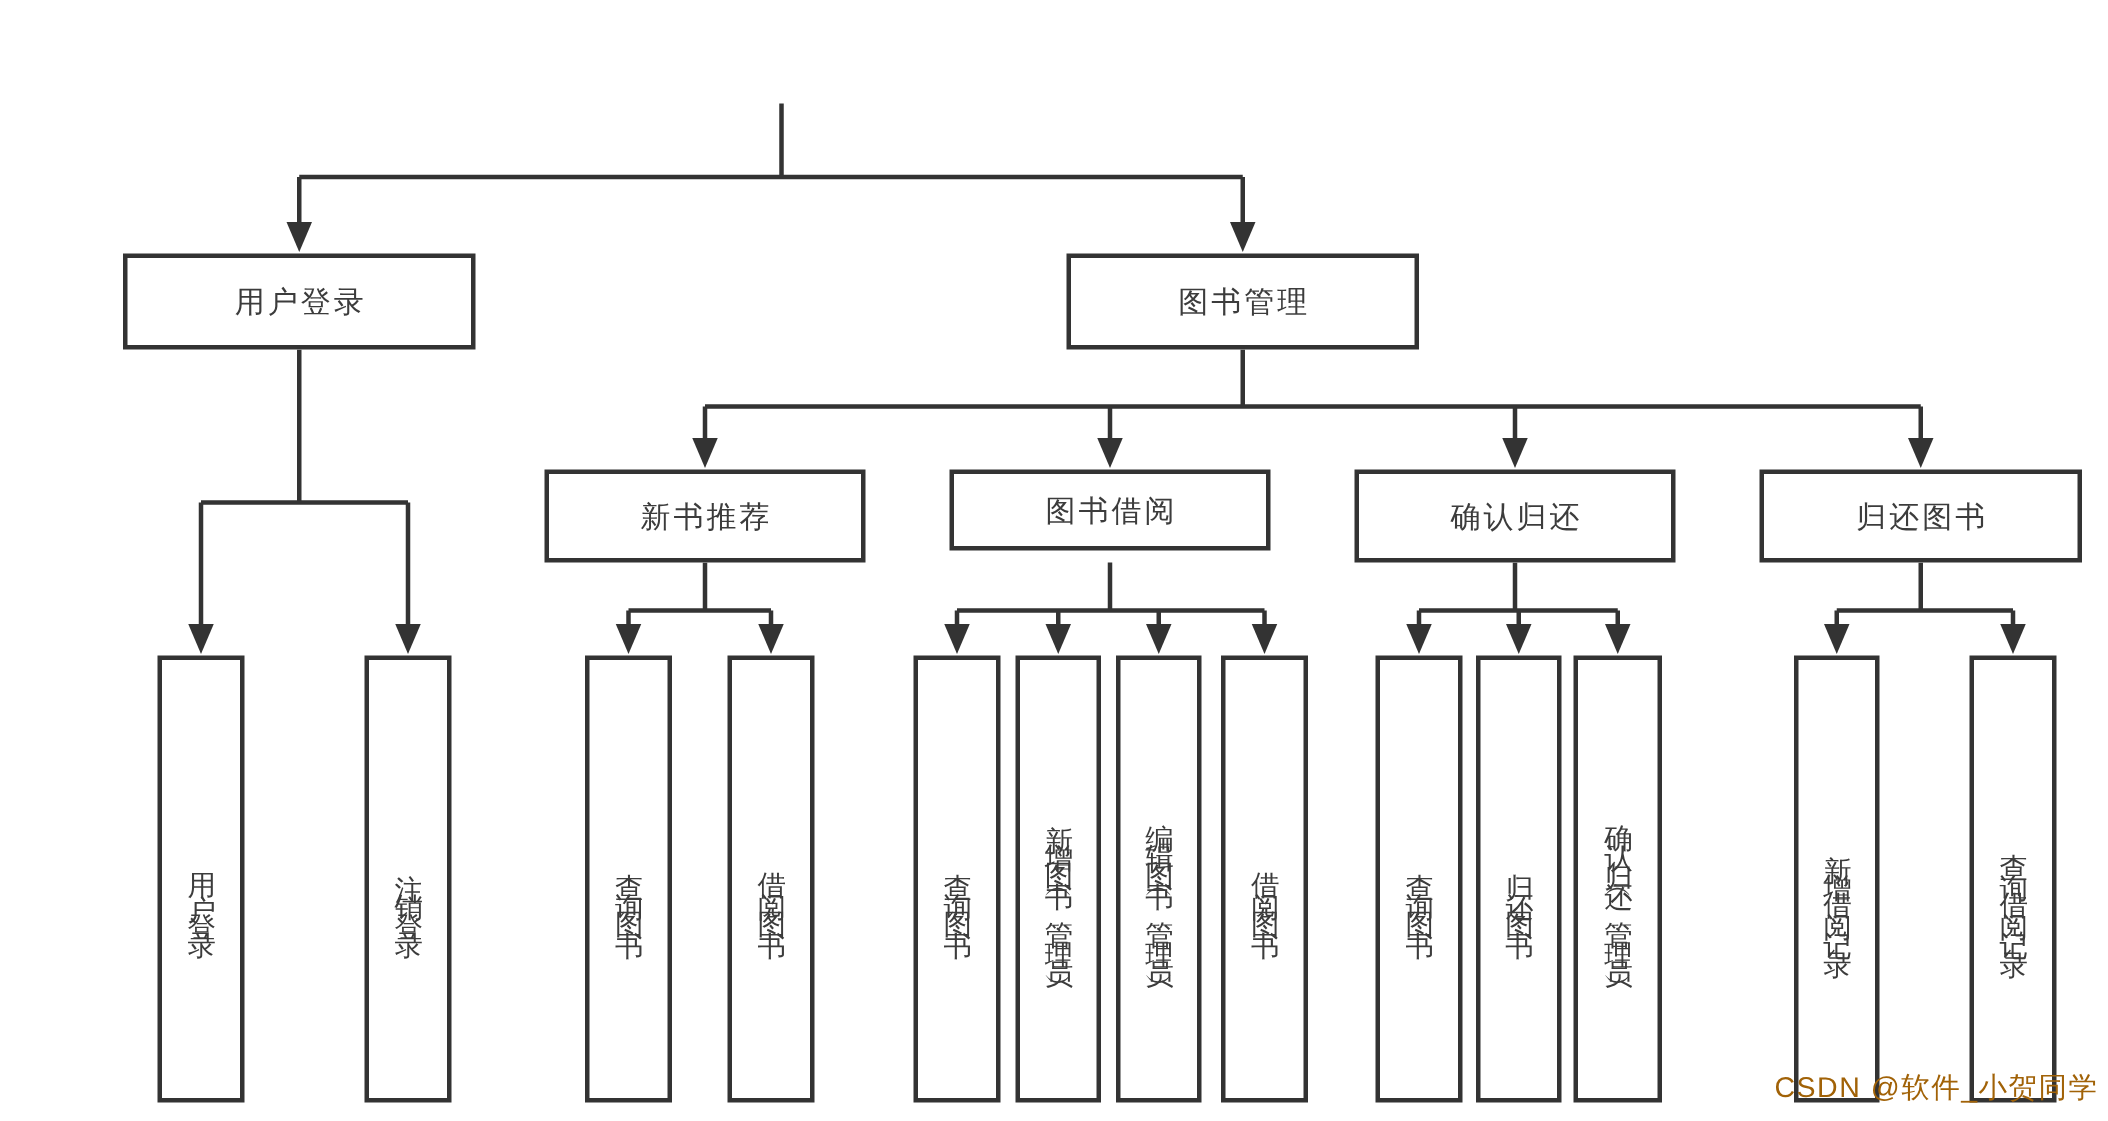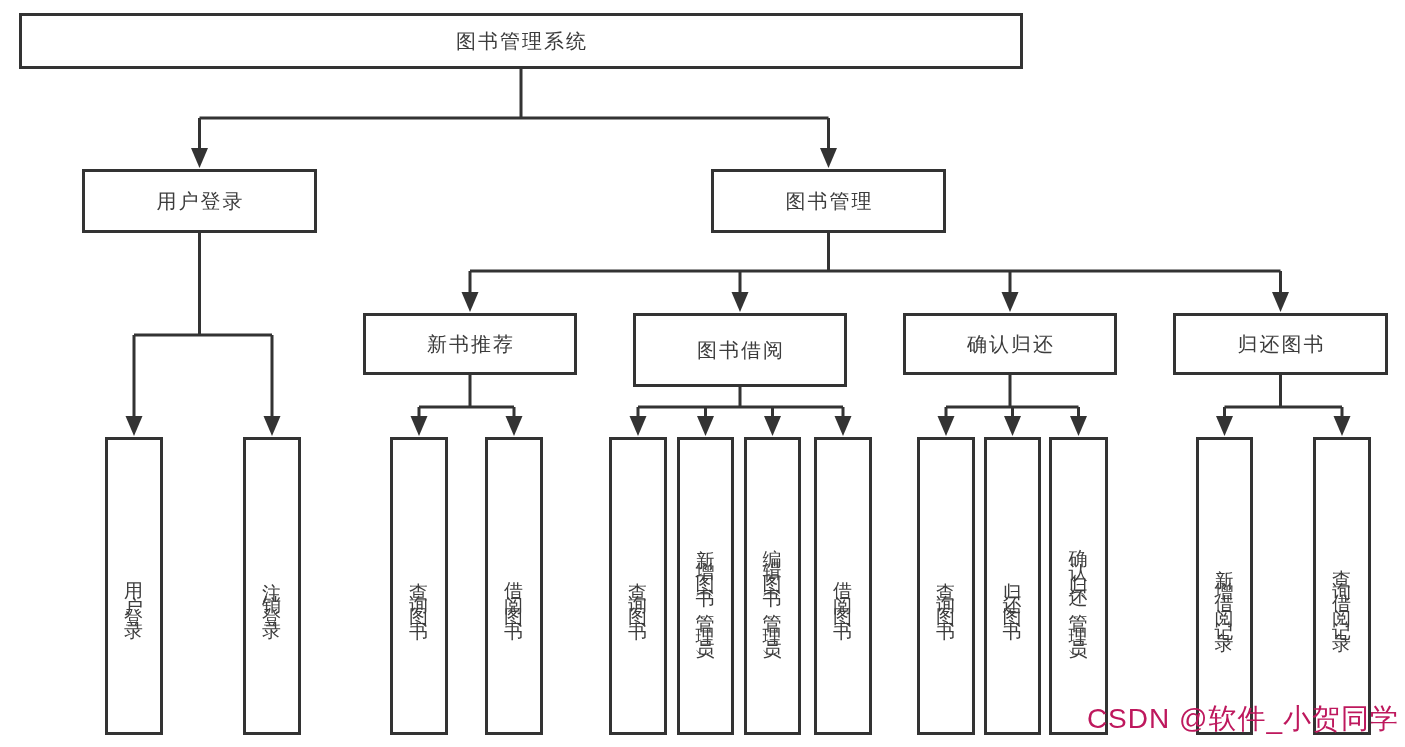--- a/index.html
+++ b/index.html
@@ -39,23 +39,23 @@
     font-size: 19px;
     line-height: 1;
     letter-spacing: 13px;
     margin-bottom: -13px;
     white-space: nowrap;
   }
   .watermark {
     position: absolute;
     right: 6px;
     bottom: 9px;
-    font-size: 28px;
+    font-size: 19px;
     letter-spacing: 1px;
-    color: #be185d;
+    color: #a16207;
     z-index: 2;
     white-space: nowrap;
   }
 </style>
 </head>
 <body>
 
 <div class="canvas">
 
   <svg class="connectors" width="1405" height="747" viewBox="0 0 1405 747">
@@ -105,35 +105,32 @@
       <polygon points="764,416 781,416 772.5,436"></polygon>
       <polygon points="834.5,416 851.5,416 843,436"></polygon>
       <polygon points="937.5,416 954.5,416 946,436"></polygon>
       <polygon points="1004,416 1021,416 1012.5,436"></polygon>
       <polygon points="1070,416 1087,416 1078.5,436"></polygon>
       <polygon points="1216,416 1233,416 1224.5,436"></polygon>
       <polygon points="1333.5,416 1350.5,416 1342,436"></polygon>
     </g>
   </svg>
 
-  <div class="node node--h" style="left:19px;top:13px;width:1004px;height:56px">
-    <span class="label">图书管理系统</span>
-  </div>
 
   <div class="node node--h" style="left:82px;top:169px;width:235px;height:64px">
     <span class="label">用户登录</span>
   </div>
   <div class="node node--h" style="left:363px;top:313px;width:214px;height:62px">
     <span class="label">新书推荐</span>
   </div>
 
   <div class="node node--h" style="left:711px;top:169px;width:235px;height:64px">
     <span class="label">图书管理</span>
   </div>
-  <div class="node node--h" style="left:633px;top:313px;width:214px;height:74px">
+  <div class="node node--h" style="left:633px;top:313px;width:214px;height:54px">
     <span class="label">图书借阅</span>
   </div>
   <div class="node node--h" style="left:903px;top:313px;width:214px;height:62px">
     <span class="label">确认归还</span>
   </div>
   <div class="node node--h" style="left:1173px;top:313px;width:215px;height:62px">
     <span class="label">归还图书</span>
   </div>
 
   <div class="node node--v" style="left:105px;top:437px;width:58px;height:298px">

